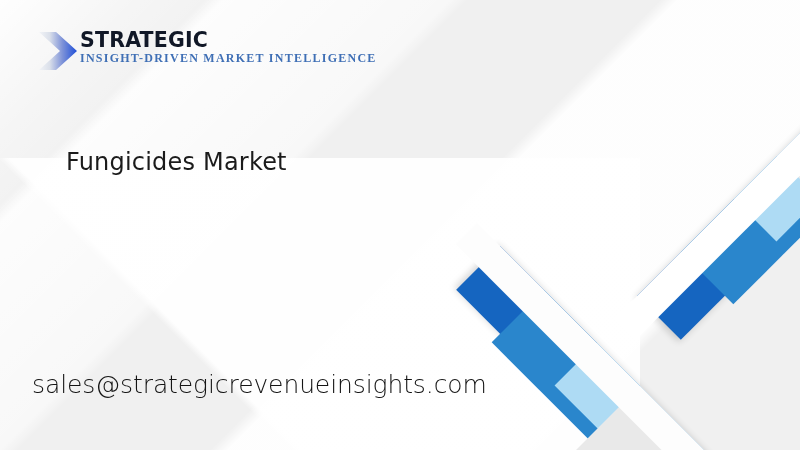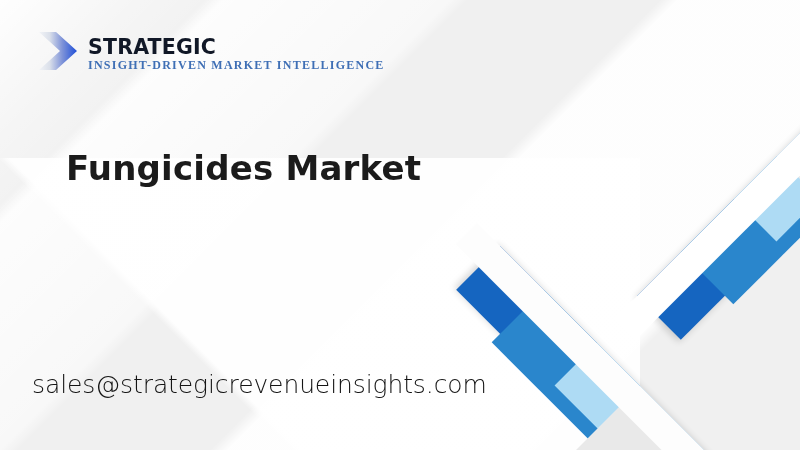--- a/index.html
+++ b/index.html
@@ -94,22 +94,22 @@
   .shadowedge {
     box-shadow: -3px 0 7px rgba(0,0,0,0.16);
   }
 
   
   .logo {
     position: absolute;
     left: 38px;
     top: 29px;
     display: flex;
-    align-items: flex-end;
-    gap: 10px;
+    align-items: flex-start;
+    gap: 2px;
   }
   .logo-mark {
     width: 40px;
     height: 44px;
     flex: none;
   }
   .logo-text {
     display: block;
     padding-top: 1px;
   }
@@ -131,22 +131,22 @@
     margin-top: 0;
     white-space: nowrap;
   }
 
   
   .title {
     position: absolute;
     left: 66px;
     top: 148px;
     font-family: "DejaVu Sans", sans-serif;
-    font-weight: 700;
-    font-size: 34px;
+    font-weight: 400;
+    font-size: 24px;
     color: #1b1b1b;
     letter-spacing: 0.2px;
     white-space: nowrap;
   }
 
   
   .email {
     position: absolute;
     left: 32px;
     top: 370px;

